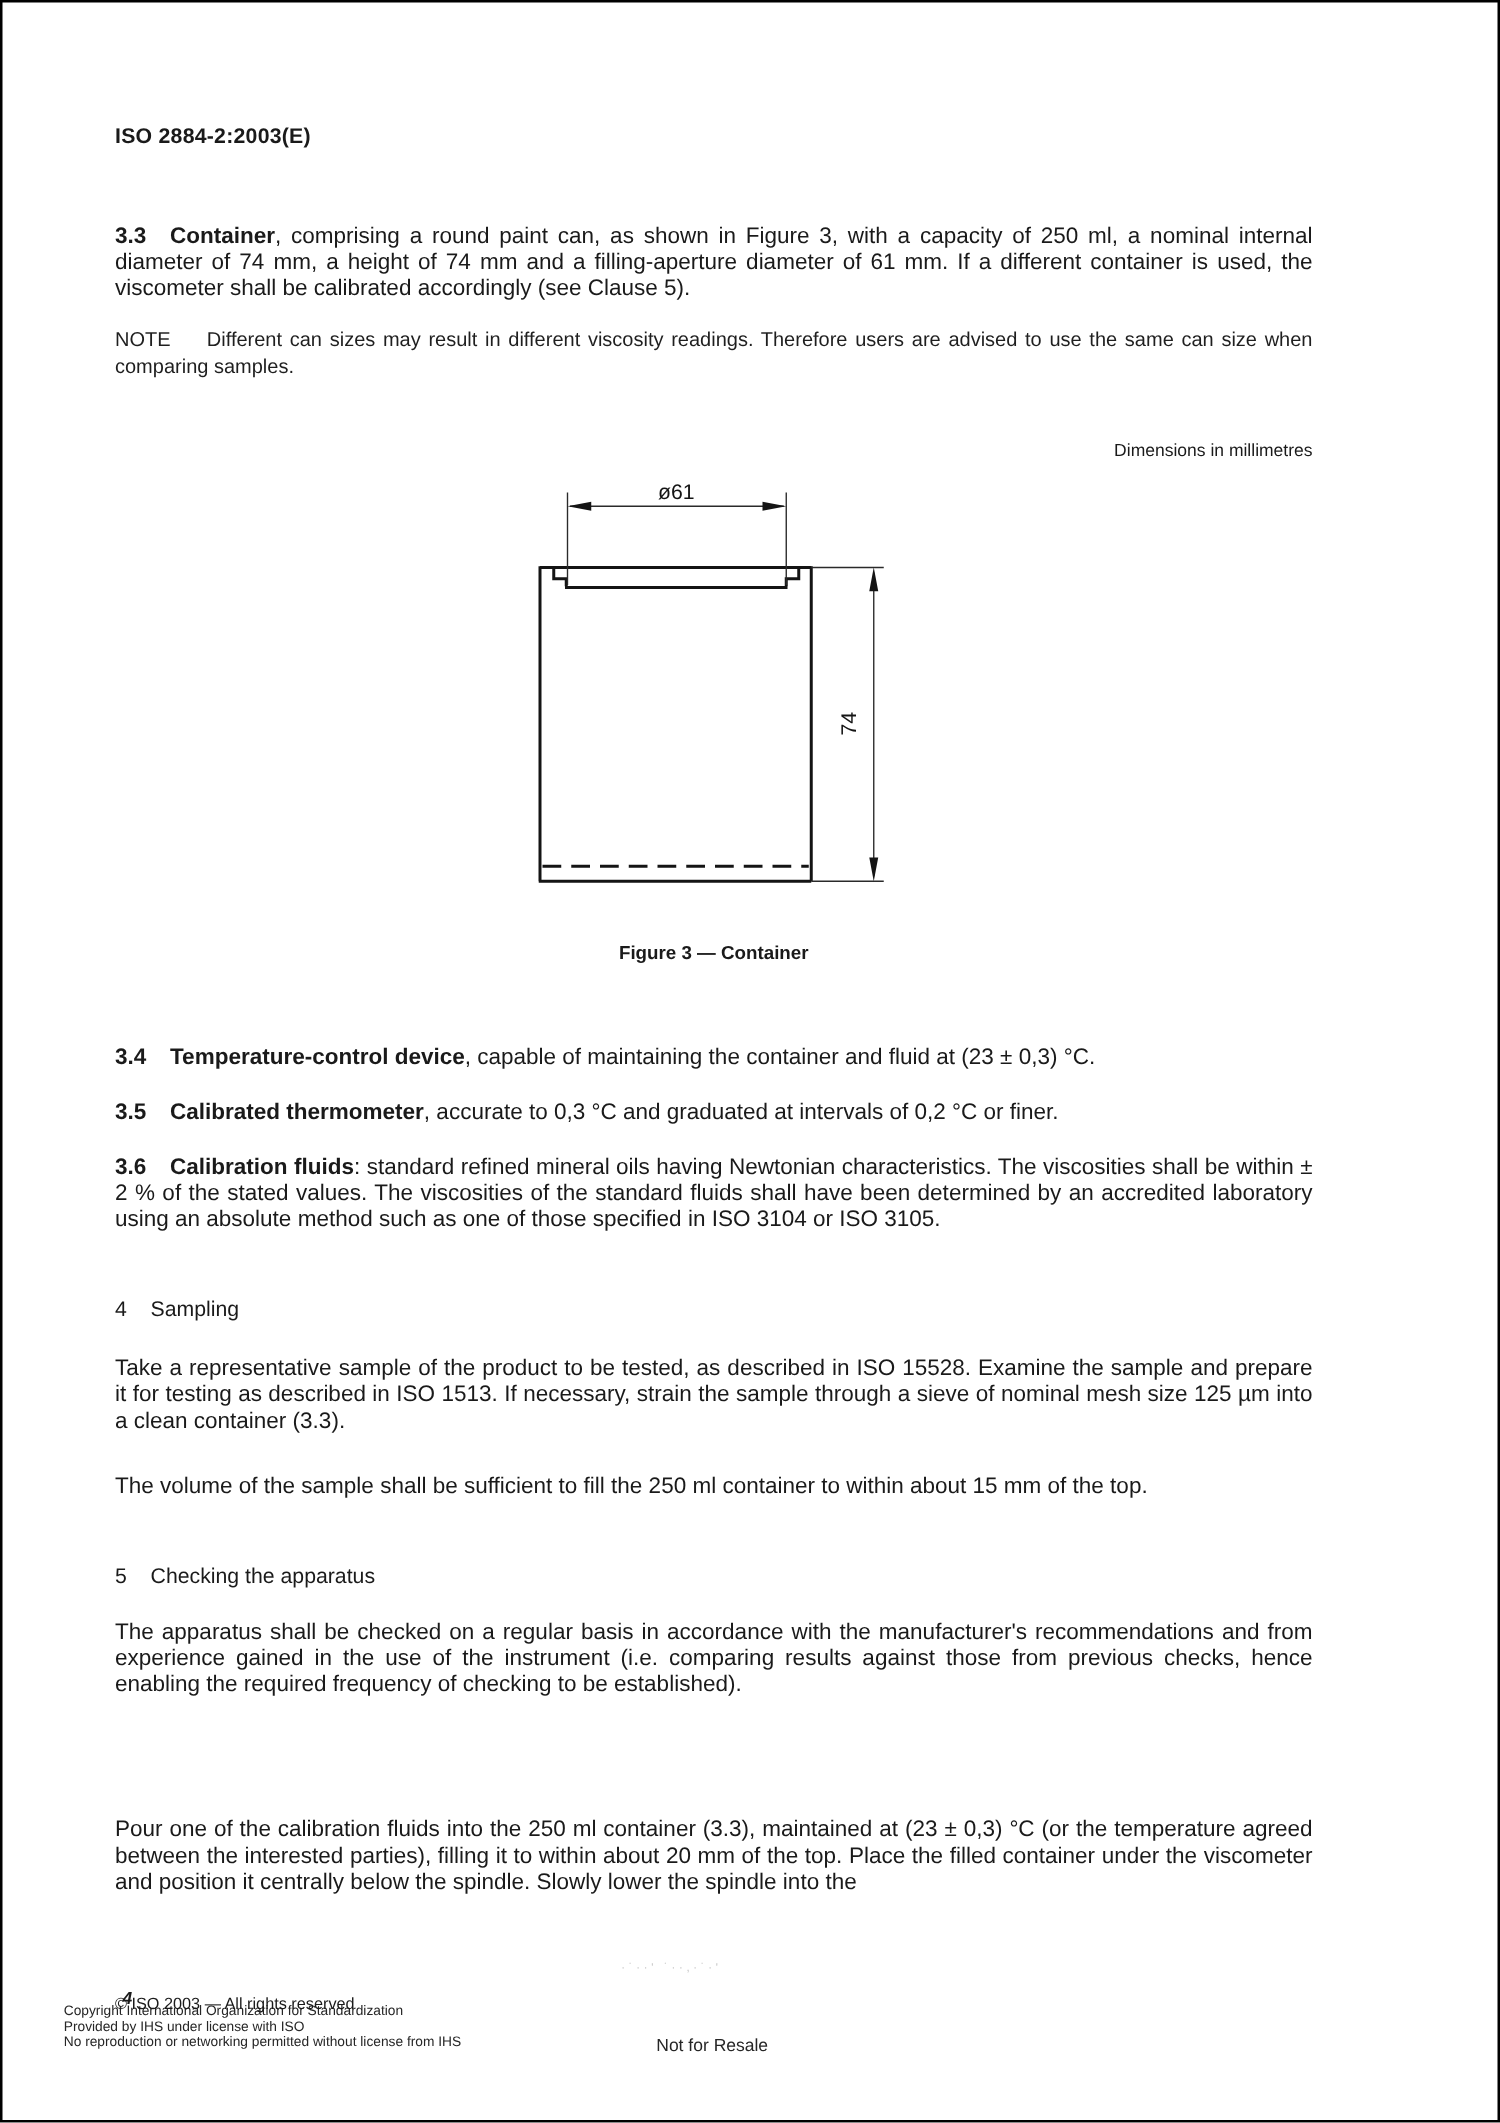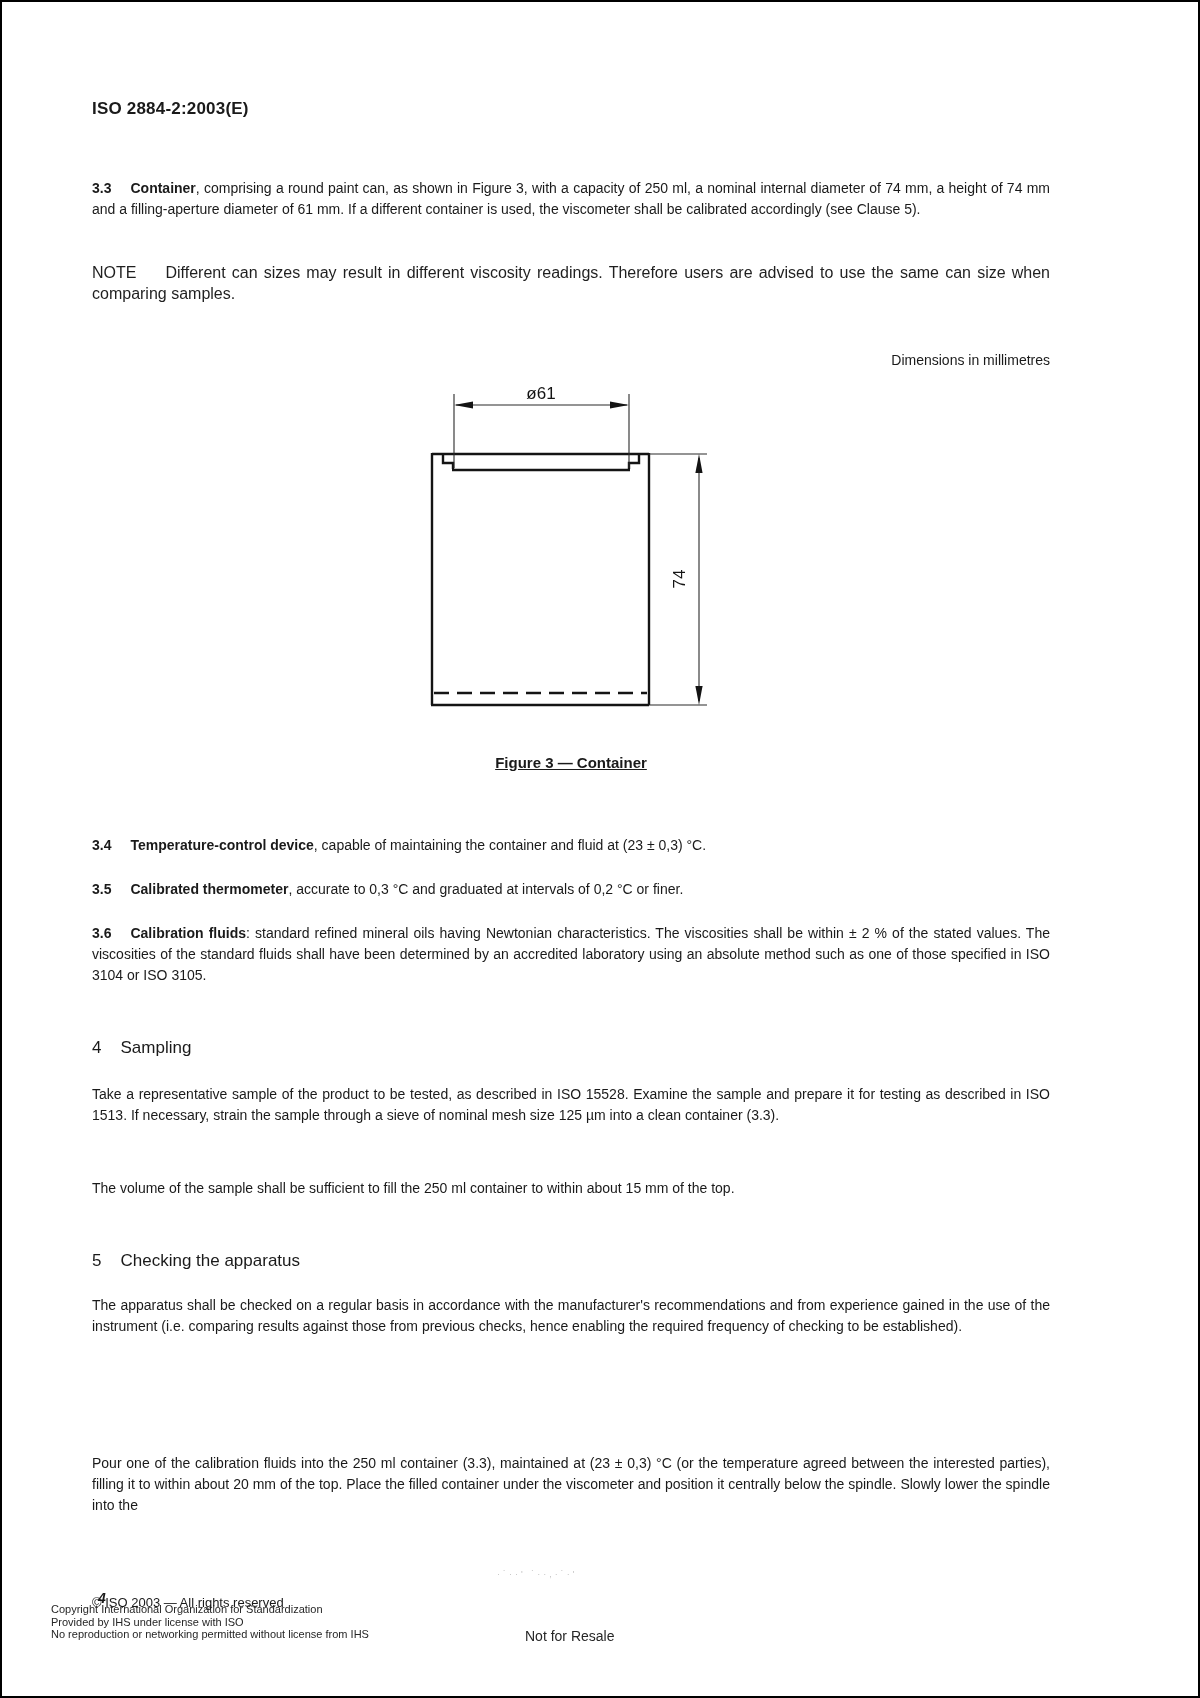--- a/index.html
+++ b/index.html
@@ -3,21 +3,21 @@
 <meta charset="utf-8">
 <style>
   html,body{margin:0;padding:0;background:#888;}
   .page{
     position:relative;width:1200px;height:1698px;background:#ffffff;
     font-family:"Liberation Sans",sans-serif;color:#1a1a1a;
     margin:0 auto;overflow:hidden;box-sizing:border-box;border:2px solid #000;
   }
   .abs{position:absolute;}
   .doc-header{left:90px;top:97px;font-size:17px;font-weight:bold;letter-spacing:.2px;}
-  .para{left:90px;width:958px;font-size:14px;line-height:21px;text-align:justify;}
+  .para{left:90px;width:958px;font-size:18px;line-height:21px;text-align:justify;}
   .note{left:90px;width:958px;font-size:16px;line-height:21px;text-align:justify;color:#1f1f1f;}
   .tab{display:inline-block;width:19px;}
   .ntab{display:inline-block;width:29px;}
   b{font-weight:bold;}
   .dim-note{left:90px;width:958px;text-align:right;font-size:14px;}
   .caption{left:90px;width:958px;text-align:center;font-size:15px;font-weight:bold;}
   .heading{left:90px;font-size:17px;font-weight:normal;}
   .fig{left:380px;top:340px;width:330px;height:380px;}
   svg .thick{stroke:#141414;stroke-width:2.4;fill:none;}
   svg .thin{stroke:#2a2a2a;stroke-width:1.1;fill:none;}
@@ -63,21 +63,21 @@
       <g>
         <path class="thin" d="M267 112 H325 M267 363 H325"></path>
         <line class="thin" x1="317" y1="116" x2="317" y2="359"></line>
         <path fill="#141414" stroke="none" d="M317 112 L313.4 131 L320.6 131 Z"></path>
         <path fill="#141414" stroke="none" d="M317 363 L313.4 344 L320.6 344 Z"></path>
         <text transform="translate(303,237) rotate(-90)" text-anchor="middle" font-size="17">74</text>
       </g>
     </svg>
   </div>
 
-  <div class="abs caption" style="top:752px;text-decoration:underline;">Figure 3 — Container</div>
+  <div class="abs caption" style="top:752px;">Figure 3 — Container</div>
 
   <p class="abs para" style="top:833px;margin:0;"><b>3.4</b><span class="tab"></span><b>Temperature-control device</b><span>, capable of maintaining the container and fluid at (23 ± 0,3) °C.</span></p>
 
   <p class="abs para" style="top:877px;margin:0;"><b>3.5</b><span class="tab"></span><b>Calibrated thermometer</b><span>, accurate to 0,3 °C and graduated at intervals of 0,2 °C or finer.</span></p>
 
   <p class="abs para" style="top:921px;margin:0;"><b>3.6</b><span class="tab"></span><b>Calibration fluids</b><span>: standard refined mineral oils having Newtonian characteristics. The viscosities shall be within ± 2 % of the stated values. The viscosities of the standard fluids shall have been determined by an accredited laboratory using an absolute method such as one of those specified in ISO 3104 or ISO 3105.</span></p>
 
   <div class="abs heading" style="top:1036px;"><span>4</span><span class="tab"></span><span>Sampling</span></div>
 
   <p class="abs para" style="top:1082px;margin:0;">Take a representative sample of the product to be tested, as described in ISO 15528. Examine the sample and prepare it for testing as described in ISO 1513. If necessary, strain the sample through a sieve of nominal mesh size 125 µm into a clean container (3.3).</p>

